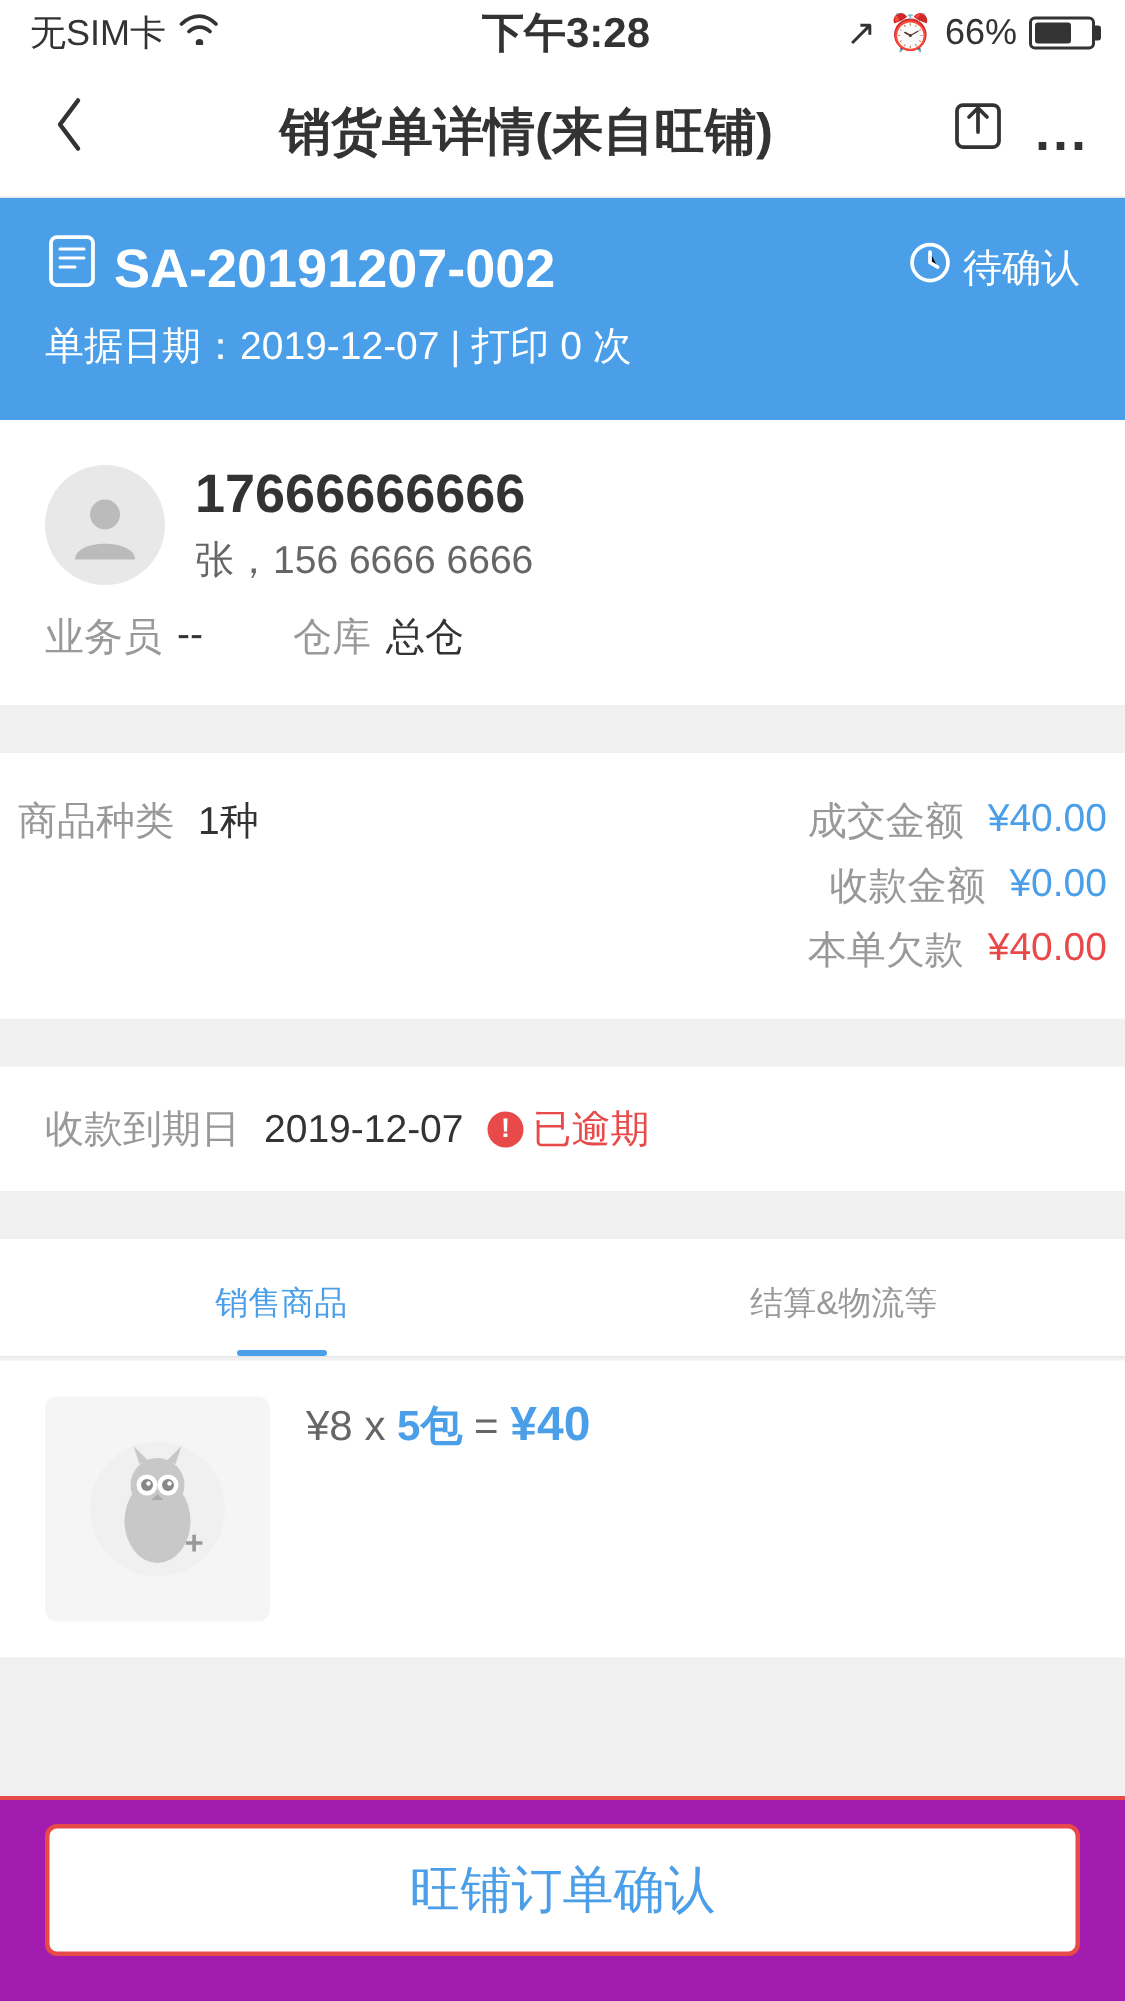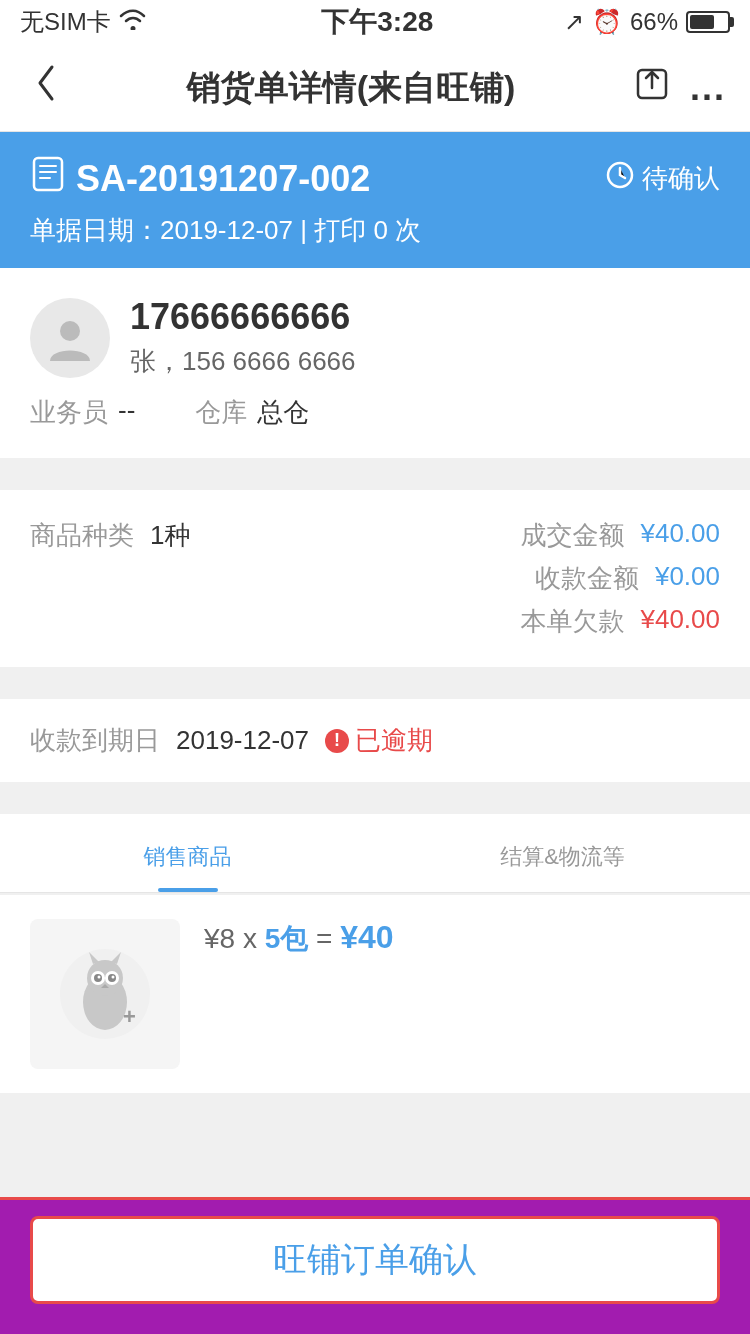--- a/index.html
+++ b/index.html
@@ -94,21 +94,21 @@
     }
     .nav-actions {
       display: flex;
       align-items: center;
       gap: 20px;
     }
 
     
     .order-header {
       background: #4a9fe8;
-      padding: 24px 30px 20px;
+      padding: 24px 30px 32px;
     }
     .order-header-top {
       display: flex;
       align-items: center;
       justify-content: space-between;
       margin-bottom: 12px;
     }
     .order-id {
       display: flex;
       align-items: center;
@@ -178,21 +178,21 @@
 
     
     .divider {
       height: 16px;
       background: #f0f0f0;
     }
 
     
     .summary-card {
       background: #fff;
-      padding: 28px 30px;
+      padding: 28px 12px;
       margin-bottom: 16px;
     }
     .summary-row {
       display: flex;
       align-items: flex-start;
       justify-content: space-between;
     }
     .summary-left {
       display: flex;
       gap: 16px;

